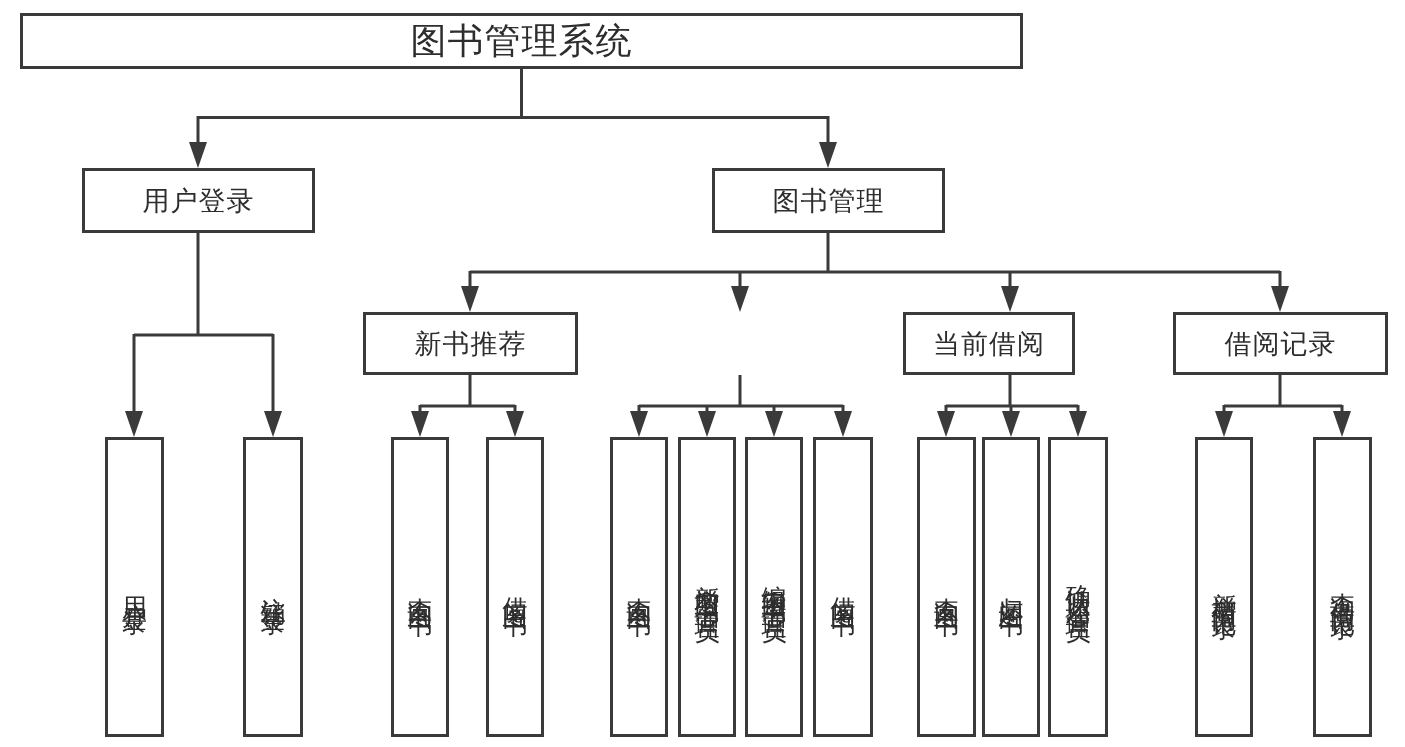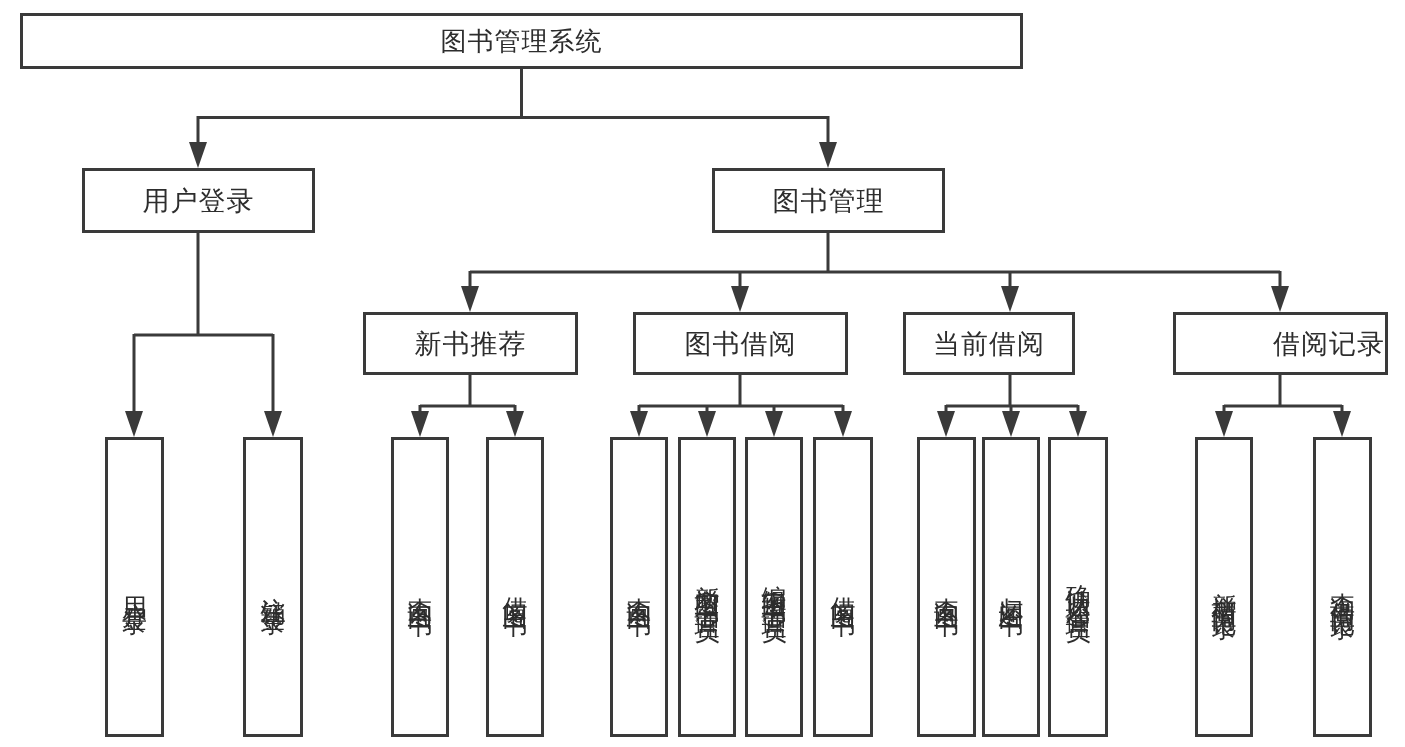--- a/index.html
+++ b/index.html
@@ -27,21 +27,21 @@
     box-sizing:border-box;
     border:3px solid var(--line);
     background:#fff;
     color:var(--text);
     display:flex;
     align-items:center;
     justify-content:center;
     z-index:2;
   }
   .node.h{font-size:27px;letter-spacing:1px;}
-  .node.root{font-size:26px;}
+  .node.root{font-size:36px;}
   .node.v{
     writing-mode:vertical-rl;
     font-size:25px;
     letter-spacing:5px;
     line-height:1;
   }
   .watermark{
     position:absolute;
     right:2px;
     bottom:4px;
@@ -114,27 +114,24 @@
   <div class="node h" style="left:82px;top:168px;width:233px;height:65px;">
     <span>用户登录</span>
   </div>
   <div class="node h" style="left:712px;top:168px;width:233px;height:65px;">
     <span>图书管理</span>
   </div>
 
   <div class="node h" style="left:363px;top:312px;width:215px;height:63px;">
     <span>新书推荐</span>
   </div>
-  <div class="node h" style="left:633px;top:312px;width:215px;height:63px;">
-    <span>图书借阅</span>
-  </div>
   <div class="node h" style="left:903px;top:312px;width:172px;height:63px;">
     <span>当前借阅</span>
   </div>
-  <div class="node h" style="left:1173px;top:312px;width:215px;height:63px;justify-content:flex-end;">
+  <div class="node h" style="left:1173px;top:312px;width:215px;height:63px;">
     <span>借阅记录</span>
   </div>
 
   <div class="node v" style="left:105px;top:437px;width:59px;height:300px;">
     <span>用户登录</span>
   </div>
   <div class="node v" style="left:243px;top:437px;width:60px;height:300px;">
     <span>注销登录</span>
   </div>
 

